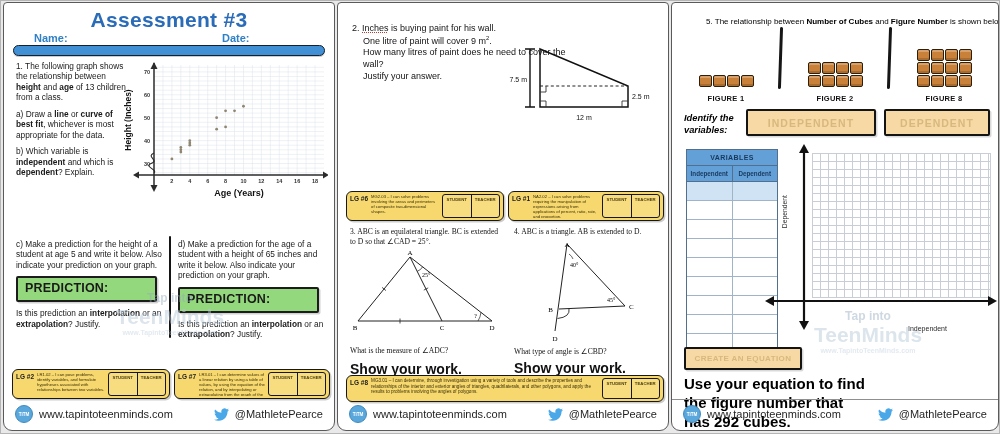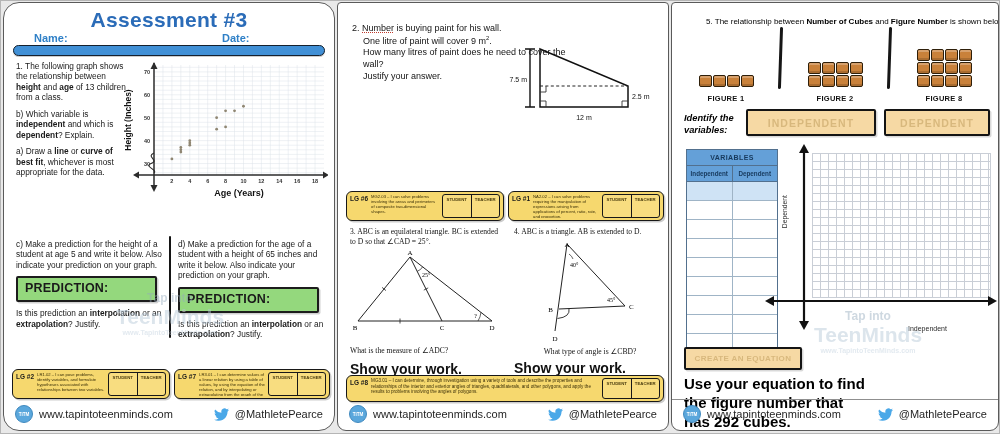--- a/index.html
+++ b/index.html
@@ -60,30 +60,30 @@
   .vt-row-hl{background:#cfe3f5;}
   .grid-area{position:absolute;background-image:linear-gradient(to right,#c9ced6 1px,transparent 1px),linear-gradient(to bottom,#c9ced6 1px,transparent 1px);background-size:8px 8px;border-right:1px solid #c9ced6;border-bottom:1px solid #c9ced6;}
   .axis-label{position:absolute;font-size:7px;color:#2a2a2a;}
   .hrline{position:absolute;left:0;right:0;border-top:1.2px solid #8f8f8f;}
 </style>
 </head>
 <body>
 
 <div id="stage">
 
-  <div class="page" style="left:2px;width:332px;border-radius:16px;">
+  <div class="page" style="left:2px;width:332px;">
     <div class="abs p1-title">Assessment #3</div>
     <span class="abs blue-label" style="left:30px;top:29px;">Name:</span>
     <span class="abs blue-label" style="left:218px;top:29px;">Date:</span>
     <div class="abs brush"></div>
 
     <div class="abs body-text" style="left:12px;top:58px;width:112px;">
       <p><span>1. The following graph shows the relationship between </span><b>height</b><span> and </span><b>age</b><span> of 13 children from a class.</span></p>
+      <p><span>a) Draw a </span><b>line</b><span> or </span><b>curve of best fit</b><span>, whichever is most appropriate for the data.</span></p>
       <p><span>b) Which variable is </span><b>independent</b><span> and which is </span><b>dependent</b><span>? Explain.</span></p>
-      <p><span>a) Draw a </span><b>line</b><span> or </span><b>curve of best fit</b><span>, whichever is most appropriate for the data.</span></p>
     </div>
 
     <div class="abs" style="left:120px;top:54px;width:204px;height:142px;">
       <svg width="204" height="142" viewBox="0 0 204 142" style="font-family:'Liberation Sans',sans-serif;">
           <line x1="38.94736842105263" y1="8" x2="38.94736842105263" y2="118" stroke="#dde3e9" stroke-width="0.5"></line>
           <line x1="47.89473684210526" y1="8" x2="47.89473684210526" y2="118" stroke="#dde3e9" stroke-width="0.5"></line>
           <line x1="56.84210526315789" y1="8" x2="56.84210526315789" y2="118" stroke="#dde3e9" stroke-width="0.5"></line>
           <line x1="65.78947368421052" y1="8" x2="65.78947368421052" y2="118" stroke="#dde3e9" stroke-width="0.5"></line>
           <line x1="74.73684210526315" y1="8" x2="74.73684210526315" y2="118" stroke="#dde3e9" stroke-width="0.5"></line>
           <line x1="83.68421052631578" y1="8" x2="83.68421052631578" y2="118" stroke="#dde3e9" stroke-width="0.5"></line>
@@ -203,21 +203,21 @@
       <span class="spacer"></span>
       <svg width="15" height="13" viewBox="0 0 24 20">
           <path fill="#4aa8e8" d="M23.9 2.4a9.8 9.8 0 0 1-2.8.8A4.9 4.9 0 0 0 23.3.5c-.9.6-2 1-3.1 1.2A4.9 4.9 0 0 0 11.8 6c0 .4 0 .8.1 1.1A14 14 0 0 1 1.7 1.9 4.9 4.9 0 0 0 3.2 8.4 4.9 4.9 0 0 1 1 7.8v.1c0 2.4 1.7 4.4 3.9 4.8a5 5 0 0 1-2.2.1 4.9 4.9 0 0 0 4.6 3.4A9.9 9.9 0 0 1 0 18.2 14 14 0 0 0 7.6 20c9 0 14-7.5 14-14v-.6a10 10 0 0 0 2.3-3z"></path>
         </svg>
       <span class="handle">@MathletePearce</span>
     </div>
   </div>
 
   <div class="page" style="left:336px;width:332px;">
     <div class="abs" style="left:14px;top:20px;width:230px;">
-      <p class="q2-line"><span>2. </span><span class="u-red">Number</span><span> is buying paint for his wall.</span></p>
+      <p class="q2-line"><span>2. </span><span class="u-red">Inches</span><span> is buying paint for his wall.</span></p>
       <p class="q2-line" style="padding-left:11px;"><span>One litre of paint will cover 9 m</span><sup>2</sup><span>.</span></p>
       <p class="q2-line" style="padding-left:11px;"><span>How many litres of paint does he need to cover the wall?</span></p>
       <p class="q2-line" style="padding-left:11px;"><span>Justify your answer.</span></p>
     </div>
 
     <svg class="abs" style="left:168px;top:38px;" width="156" height="94" viewBox="0 0 156 94" font-family="Liberation Sans,sans-serif">
       <line x1="24" y1="8" x2="24" y2="66" stroke="#111" stroke-width="1.4"></line>
       <line x1="19" y1="8" x2="29" y2="8" stroke="#111" stroke-width="1.4"></line>
       <line x1="19" y1="66" x2="29" y2="66" stroke="#111" stroke-width="1.4"></line>
       <polygon points="34,8 122,45 122,66 34,66" fill="none" stroke="#111" stroke-width="1.5"></polygon>
@@ -278,21 +278,21 @@
         <line x1="34" y1="5" x2="92" y2="67" stroke="#222" stroke-width="1"></line>
         <path d="M 36 15 Q 39 17 40 20" fill="none" stroke="#222" stroke-width=".7"></path>
         <path d="M 36 69.5 Q 37.5 78 24.5 79.5" fill="none" stroke="#222" stroke-width=".9"></path>
         <text x="34" y="3.5" text-anchor="middle" font-size="7" dominant-baseline="hanging">A</text>
         <text x="20" y="73" text-anchor="end" font-size="7">B</text>
         <text x="96" y="70" font-size="7">C</text>
         <text x="22" y="102" text-anchor="middle" font-size="7">D</text>
         <text x="37" y="28" font-size="6">40°</text>
         <text x="74" y="63" font-size="6">45°</text>
       </svg>
-      <p class="geo-text" style="margin-top:4px;text-align:center;">What type of angle is ∠CBD?</p>
+      <p class="geo-text" style="margin-top:4px;">What type of angle is ∠CBD?</p>
       <p class="show-work" style="margin-top:3px;">Show your work.</p>
     </div>
 
     <div class="lg-badge" style="left:8px;top:372px;width:318px;height:27px;">
       <span class="lg-code">LG #8</span>
       <span class="lg-desc" style="font-size:4.6px;">MG3.01 – I can determine, through investigation using a variety of tools and describe the properties and relationships of the interior and exterior angles of triangles, quadrilaterals, and other polygons, and apply the results to problems involving the angles of polygons.</span>
       <span class="lg-st">
         <span class="lg-st-cell">STUDENT</span>
         <span class="lg-st-cell">TEACHER</span>
       </span>

